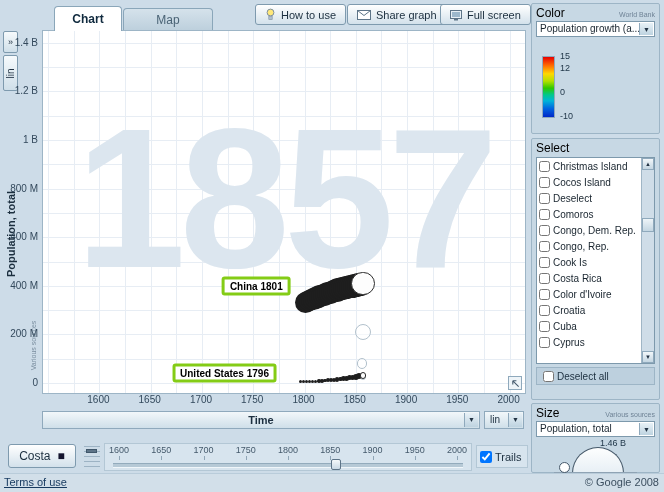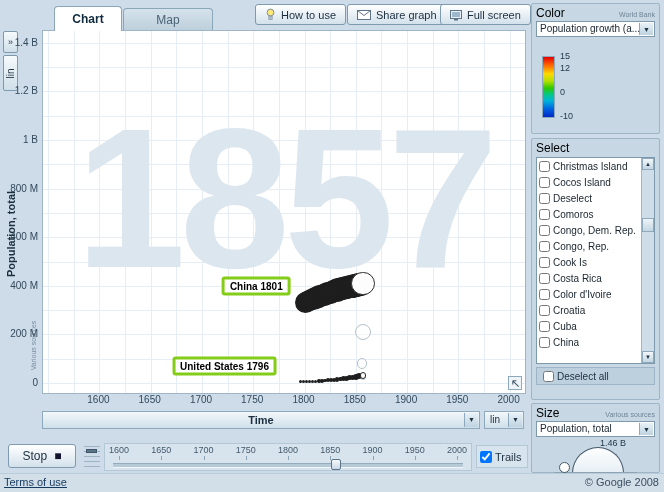--- a/index.html
+++ b/index.html
@@ -270,21 +270,21 @@
         <div class="bubble trail" style="left: 289.1px; top: 346.6px; width: 4.2px; height: 4.2px;"></div>
         <div class="bubble trail" style="left: 292.1px; top: 346.2px; width: 4.4px; height: 4.4px;"></div>
         <div class="bubble trail" style="left: 295.1px; top: 345.7px; width: 4.6px; height: 4.6px;"></div>
         <div class="bubble trail" style="left: 298px; top: 345.2px; width: 4.9px; height: 4.9px;"></div>
         <div class="bubble trail" style="left: 301px; top: 344.7px; width: 5.1px; height: 5.1px;"></div>
         <div class="bubble trail" style="left: 304px; top: 344.1px; width: 5.3px; height: 5.3px;"></div>
         <div class="bubble trail" style="left: 306.9px; top: 343.5px; width: 5.6px; height: 5.6px;"></div>
         <div class="bubble trail" style="left: 309.9px; top: 342.8px; width: 5.9px; height: 5.9px;"></div>
         <div class="bubble trail" style="left: 312.8px; top: 342px; width: 6.1px; height: 6.1px;"></div>
         <div class="bubble current" style="left: 316.8px; top: 341.3px; width: 6.4px; height: 6.4px;"></div>
-        <div class="bubble-label" style="left: 181.5px; top: 335px;">United States 1796</div>
+        <div class="bubble-label" style="left: 181.5px; top: 342px;">United States 1796</div>
       </div>
     <div id="resize-grip">
       <svg width="9" height="9" viewBox="0 0 10 10">
           <path d="M8.5 8.5 L2 2 M2 2 h4 M2 2 v4" stroke="#44596c" fill="none" stroke-width="1.2"></path>
         </svg>
     </div>
   </div>
 
   <div id="x-axis">
       <div class="xtick" style="left: 36.4px;">1600</div>
@@ -369,21 +369,21 @@
           <label class="country-row">
             <input type="checkbox" style="">
             <span>Croatia</span>
           </label>
           <label class="country-row">
             <input type="checkbox" style="">
             <span>Cuba</span>
           </label>
           <label class="country-row">
             <input type="checkbox" style="">
-            <span>China</span>
+            <span>Cyprus</span>
           </label>
         </div>
       <div id="scrollbar">
         <div class="sb-btn" id="sb-up">▲</div>
         <div id="sb-thumb"></div>
         <div class="sb-btn" id="sb-down">▼</div>
       </div>
     </div>
     <label id="deselect-row">
       <input type="checkbox" id="deselect-cb" style="">
@@ -402,21 +402,21 @@
     </div>
     <div id="gauge">
       <div id="gauge-dome"></div>
       <div id="gauge-base"></div>
       <div id="gauge-min"></div>
       <span id="gauge-value">1.46 B</span>
     </div>
   </div>
 
   <div id="stop-btn">
-    <span>Stop</span>
+    <span>Costa</span>
     <span id="stop-icon">■</span>
   </div>
   <div id="speed-slider">
     <div id="speed-handle"></div>
   </div>
   <div id="timeline-panel">
     <div id="tl-years">
         <div class="tl-year" style="left: -1px;">1600</div>
         <div class="tl-tick" style="left: 14px;"></div>
         <div class="tl-year" style="left: 41.3px;">1650</div>

